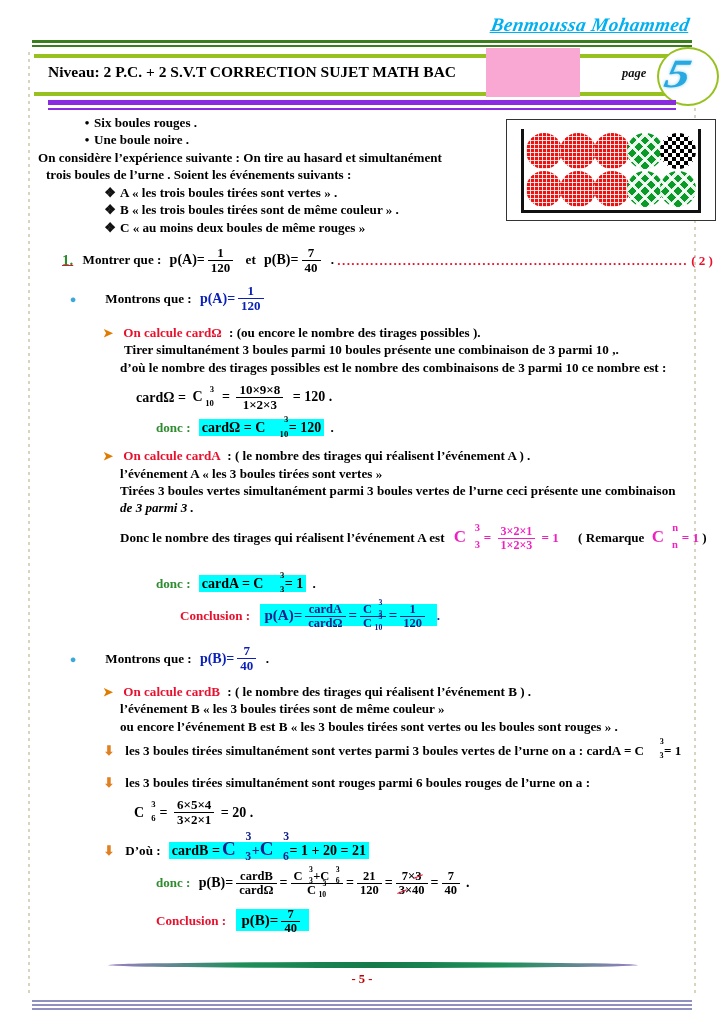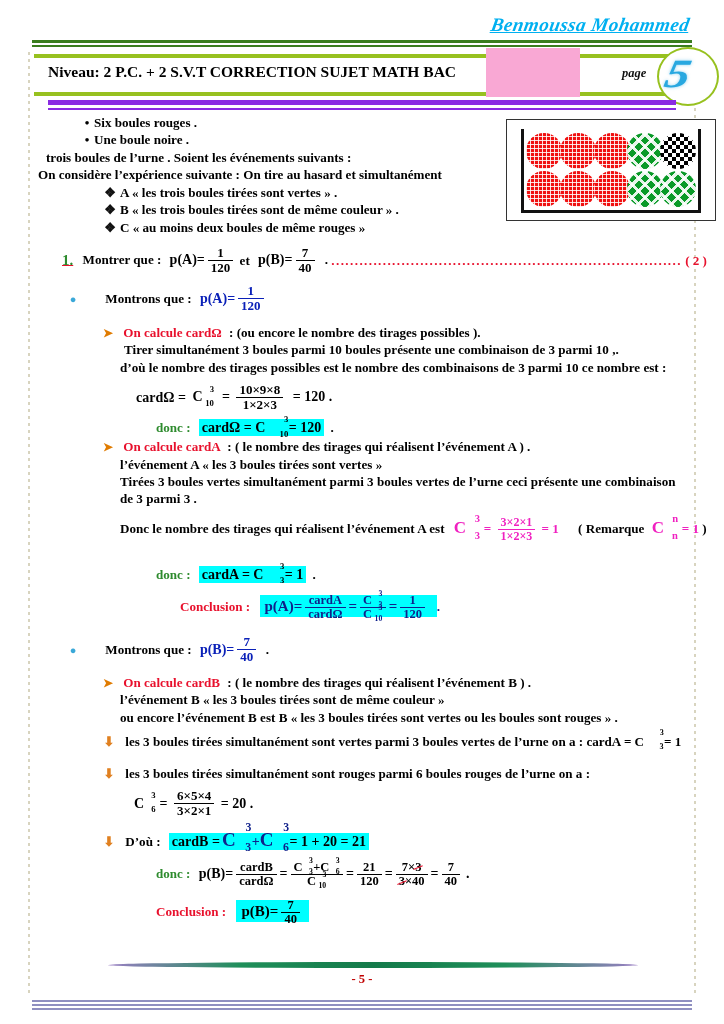--- a/index.html
+++ b/index.html
@@ -223,38 +223,38 @@
         <div class="ball grn" style="left:139px;top:42px;"></div>
       </div>
     </div>
 
     <div class="ln" style="margin-left:42px;">
       <span class="bul-disc">•</span><span>Six boules rouges .</span>
     </div>
     <div class="ln" style="margin-left:42px;">
       <span class="bul-disc">•</span><span>Une boule noire .</span>
     </div>
+    <div class="ln" style="margin-left:0px;">On considère l’expérience suivante : On tire au hasard et simultanément</div>
     <div class="ln" style="margin-left:8px;">trois boules de l’urne . Soient les événements suivants :</div>
-    <div class="ln" style="margin-left:0px;">On considère l’expérience suivante : On tire au hasard et simultanément</div>
 
     <div class="ln" style="margin-left:62px;margin-top:1px;">
       <span class="bul-diamond">❖</span><span>A « les trois boules tirées sont vertes » .</span>
     </div>
     <div class="ln" style="margin-left:62px;">
       <span class="bul-diamond">❖</span><span>B « les trois boules tirées sont de même couleur » .</span>
     </div>
     <div class="ln" style="margin-left:62px;">
       <span class="bul-diamond">❖</span><span>C « au moins deux boules de même rouges »</span>
     </div>
 
     <div class="ln" style="margin-left:24px;margin-top:10px;">
       <span class="green" style="text-decoration:underline;text-decoration-color:#e8112d;font-size:15px;">1.</span>
       <span style="margin-left:6px;">Montrer que :</span>
       <span style="margin-left:5px;font-size:14px;">p(A)=</span><span class="frac" style="font-size:13px;"><span class="num">1</span><span class="den">120</span></span>
-      <span style="">et</span>
+      <span style="margin-left:6px;">et</span>
       <span style="margin-left:5px;font-size:14px;">p(B)=</span><span class="frac" style="font-size:13px;"><span class="num">7</span><span class="den">40</span></span>
       <span style="margin-left:4px;">.</span>
       <span class="dots-lead">...........................................................................</span>
       <span class="red">( 2 )</span>
     </div>
 
     <div class="ln" style="margin-left:28px;margin-top:10px;">
       <span class="bul-dot-blue">●</span>
       <span style="margin-left:22px;">Montrons que :</span>
       <span class="blue" style="margin-left:5px;font-size:14px;">p(A)=</span><span class="frac blue" style="font-size:13px;"><span class="num">1</span><span class="den">120</span></span>
@@ -275,28 +275,28 @@
       <span class="frac" style="font-size:13px;"><span class="num">10×9×8</span><span class="den">1×2×3</span></span>
       <span style="margin-left:3px;">= 120 .</span>
     </div>
 
     <div class="ln" style="margin-left:118px;margin-top:8px;">
       <span class="green">donc :</span>
       <span class="hl" style="margin-left:5px;font-size:14px;"><span>cardΩ = C</span><span class="comb" style="padding-right:.95em;"><span style="visibility:hidden;">C</span><span class="sup">3</span><span class="sub">10</span></span><span>= 120</span></span>
       <span style="margin-left:3px;">.</span>
     </div>
 
-    <div class="ln" style="margin-left:62px;">
+    <div class="ln" style="margin-left:62px;margin-top:9px;">
       <span class="bul-arrow">➤</span>
       <span class="red" style="margin-left:4px;">On calcule  cardA</span>
       <span style="margin-left:4px;">: ( le nombre des tirages qui réalisent l’événement A ) .</span>
     </div>
     <div class="ln" style="margin-left:82px;">l’événement A  « les 3 boules tirées sont vertes »</div>
     <div class="ln" style="margin-left:82px;">Tirées 3 boules vertes simultanément parmi 3 boules vertes de l’urne ceci présente une combinaison</div>
-    <div class="ln" style="margin-left:82px;">de 3 parmi 3 .</div>
+    <div class="ln" style="margin-left:82px;font-style:italic;">de 3 parmi 3 .</div>
 
     <div class="ln" style="margin-left:82px;margin-top:9px;">
       <span>Donc le nombre des tirages qui réalisent l’événement A est</span>
       <span class="magenta comb" style="margin-left:6px;font-size:17px;"><span>C</span><span class="sup">3</span><span class="sub">3</span></span>
       <span class="magenta">=</span>
       <span class="frac magenta" style="font-size:12px;"><span class="num">3×2×1</span><span class="den">1×2×3</span></span>
       <span class="magenta">= 1</span>
       <span style="margin-left:16px;">( Remarque</span>
       <span class="magenta comb" style="margin-left:4px;font-size:17px;"><span>C</span><span class="sup">n</span><span class="sub">n</span></span>
       <span class="magenta">= 1</span>

